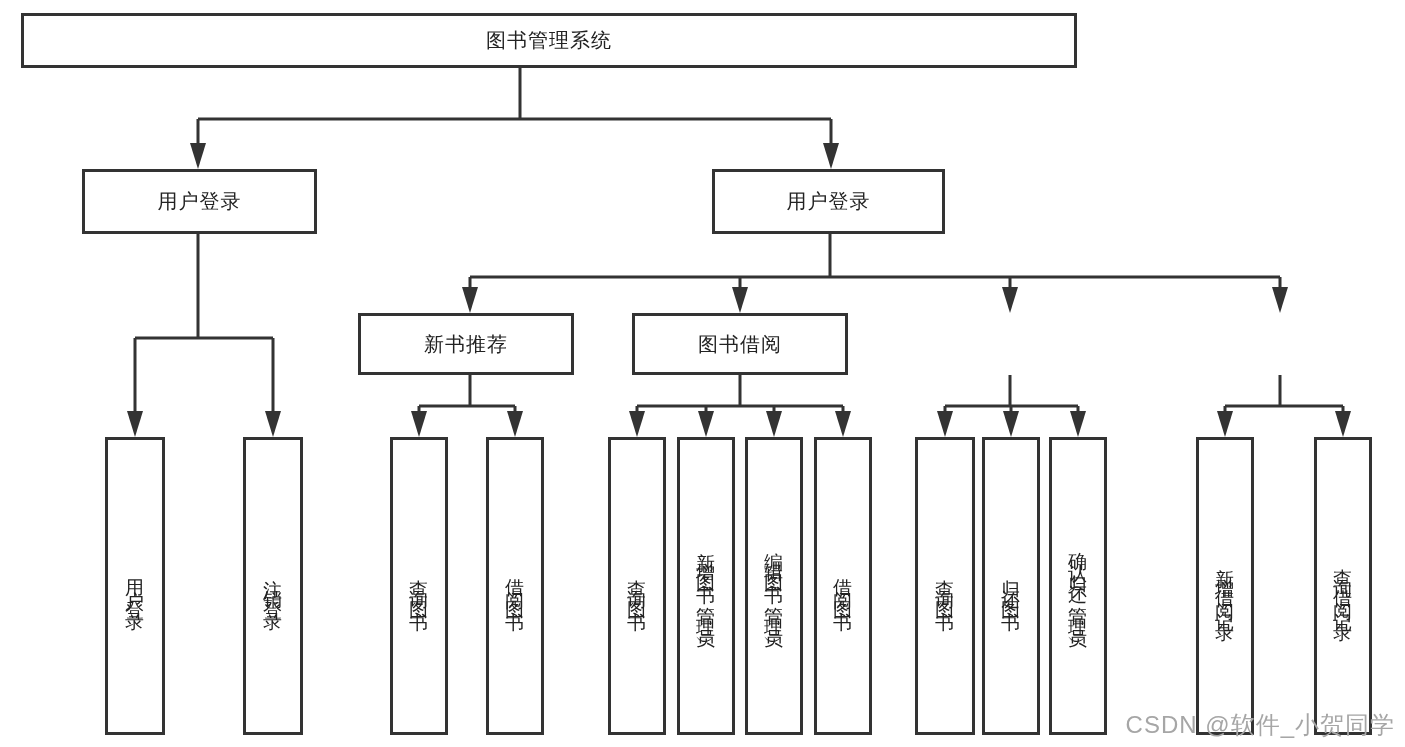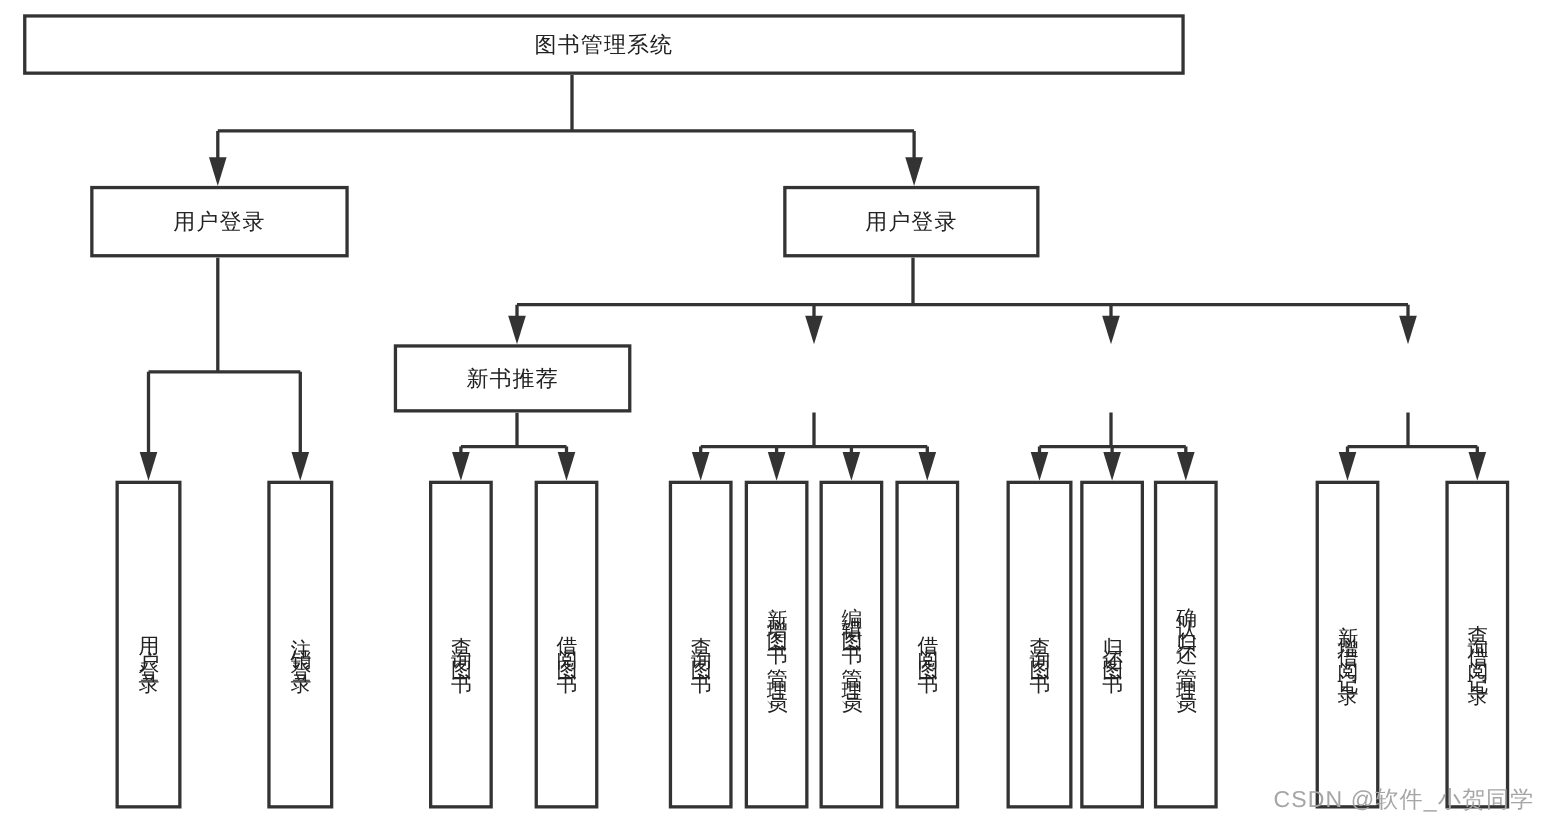--- a/index.html
+++ b/index.html
@@ -62,21 +62,21 @@
     font-size: 19px;
     line-height: 1;
     letter-spacing: 11px;
     color: var(--text);
     white-space: nowrap;
   }
   .leaf.wide { width: 60px; }
   .watermark {
     position: absolute;
     right: 10px; bottom: 6px;
-    font-size: 21px;
+    font-size: 24px;
     color: var(--watermark);
     letter-spacing: 1px;
     z-index: 3;
     white-space: nowrap;
   }
 </style>
 </head>
 <body>
 
 <div class="canvas">
@@ -124,20 +124,23 @@
   <div class="node b-login">
     <span class="lbl">用户登录</span>
   </div>
   <div class="node b-mgmt">
     <span class="lbl">用户登录</span>
   </div>
 
   <div class="node grp g0">
     <span class="lbl">新书推荐</span>
   </div>
+  <div class="node grp g1">
+    <span class="lbl">图书借阅</span>
+  </div>
 
   <div class="leaf wide" style="left:105px">
     <span class="vlbl">用户登录</span>
   </div>
   <div class="leaf wide" style="left:243px">
     <span class="vlbl">注销登录</span>
   </div>
 
   <div class="leaf" style="left:390px">
     <span class="vlbl">查询图书</span>

